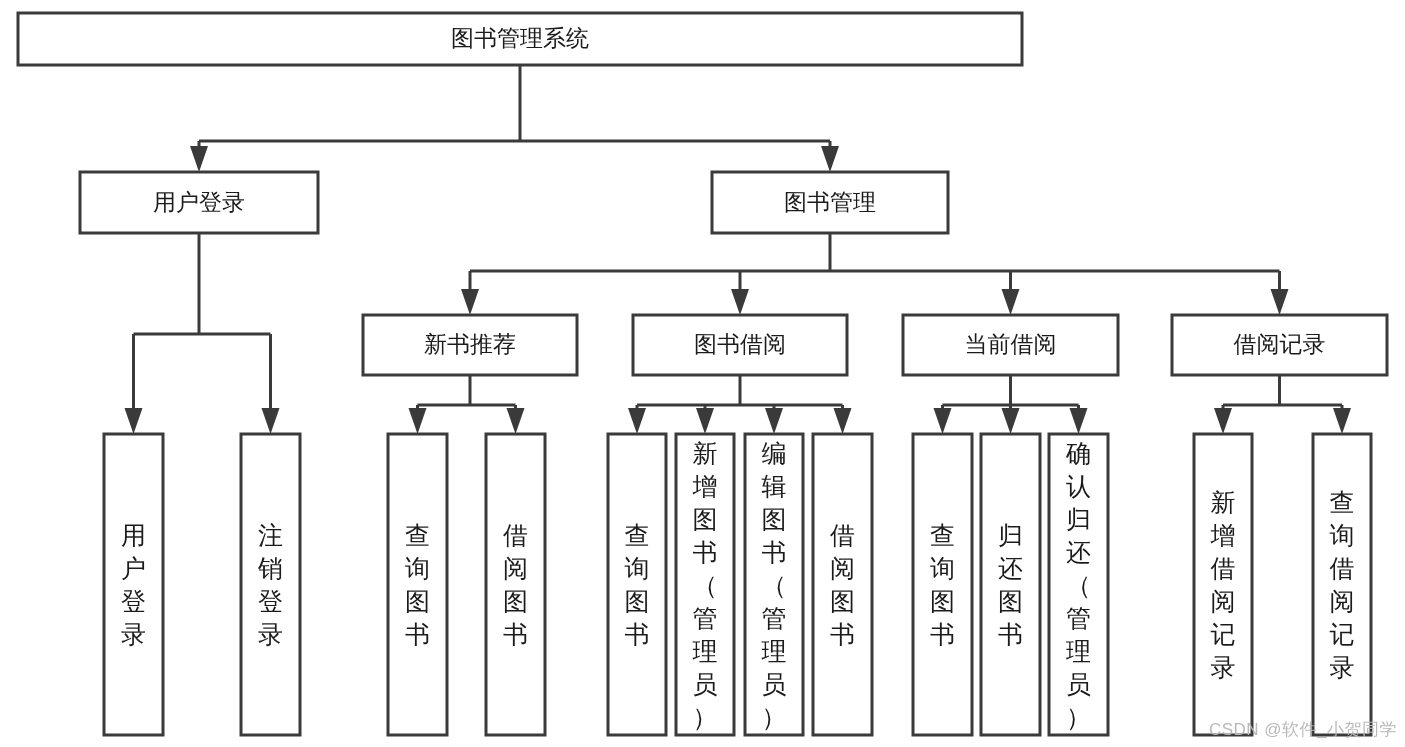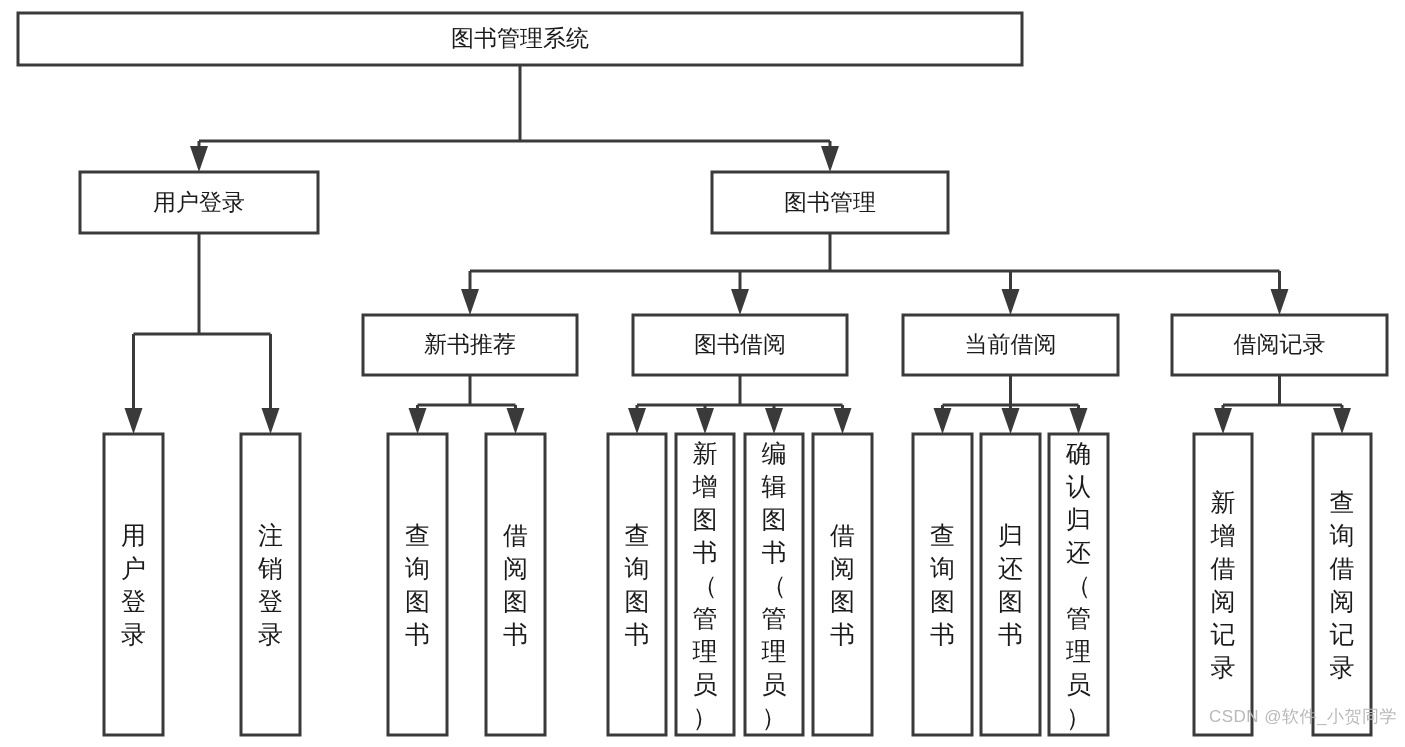--- a/index.html
+++ b/index.html
@@ -51,21 +51,21 @@
   }
   .node-label-vertical {
     fill: #1b1b1b;
     font-family: "Liberation Sans", "DejaVu Sans", sans-serif;
     font-size: 25px;
     text-anchor: middle;
   }
   .watermark {
     position: absolute;
     right: 8px;
-    bottom: 19px;
+    bottom: 6px;
     font-family: "Liberation Sans", "DejaVu Sans", sans-serif;
     font-size: 17px;
     color: #b9b9b9;
     white-space: nowrap;
     letter-spacing: 0.5px;
   }
 </style>
 </head>
 <body>
 

